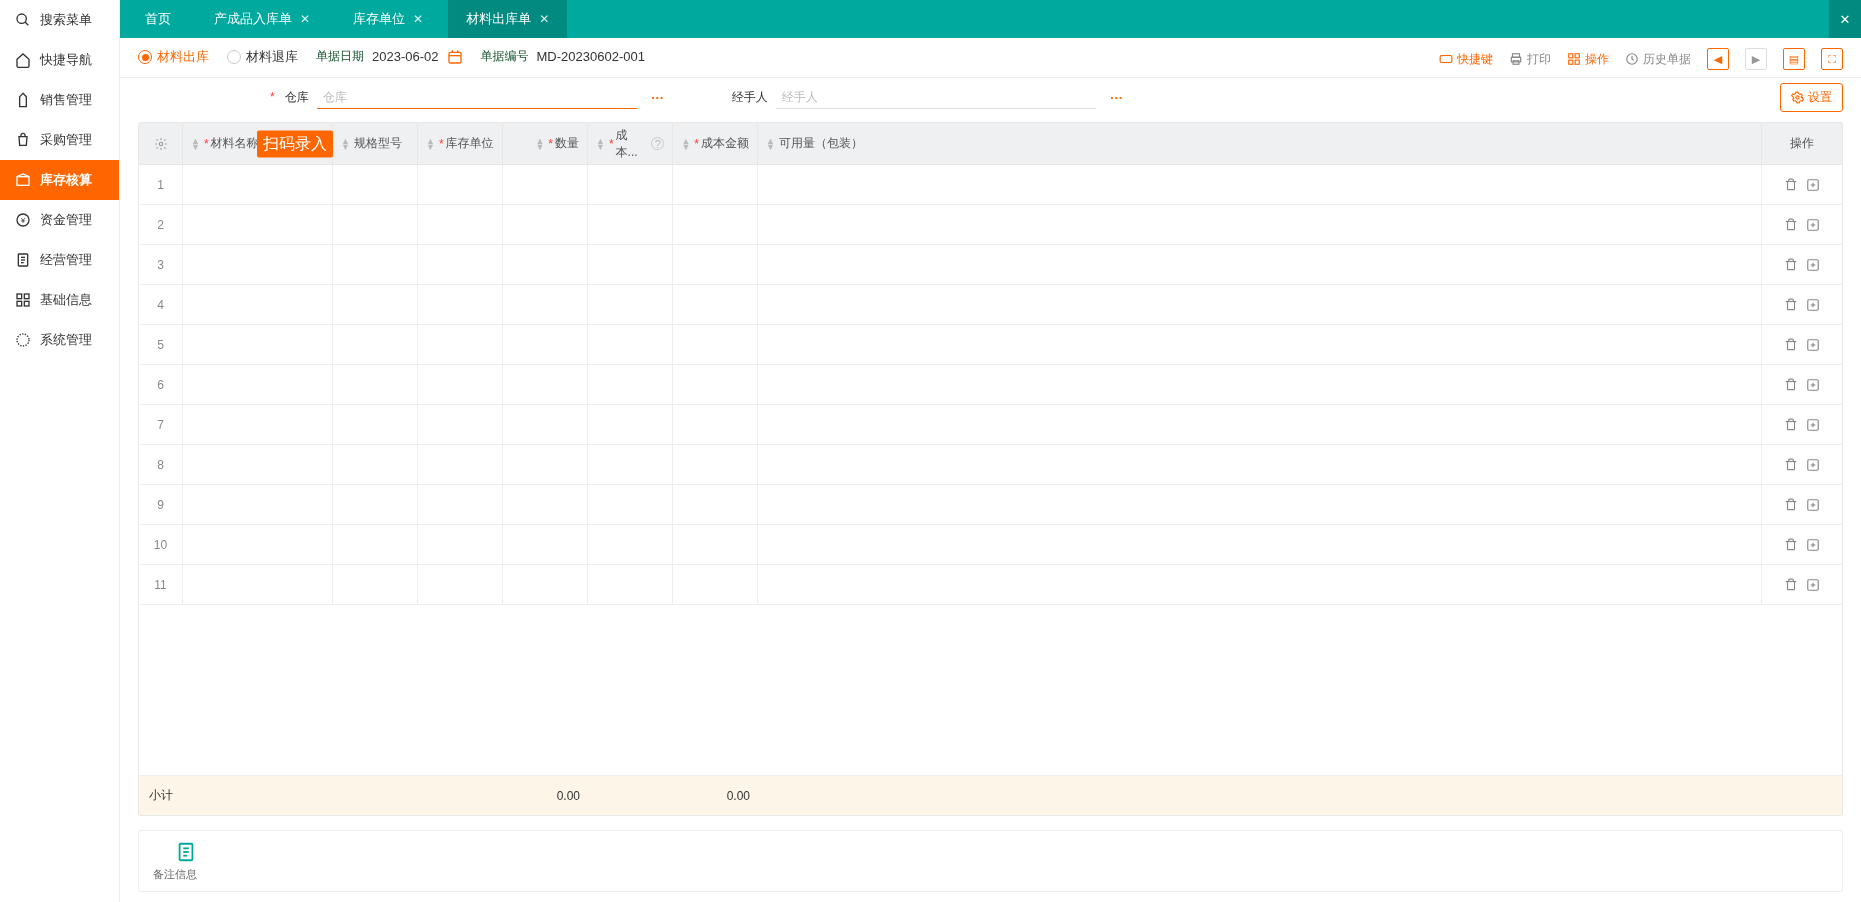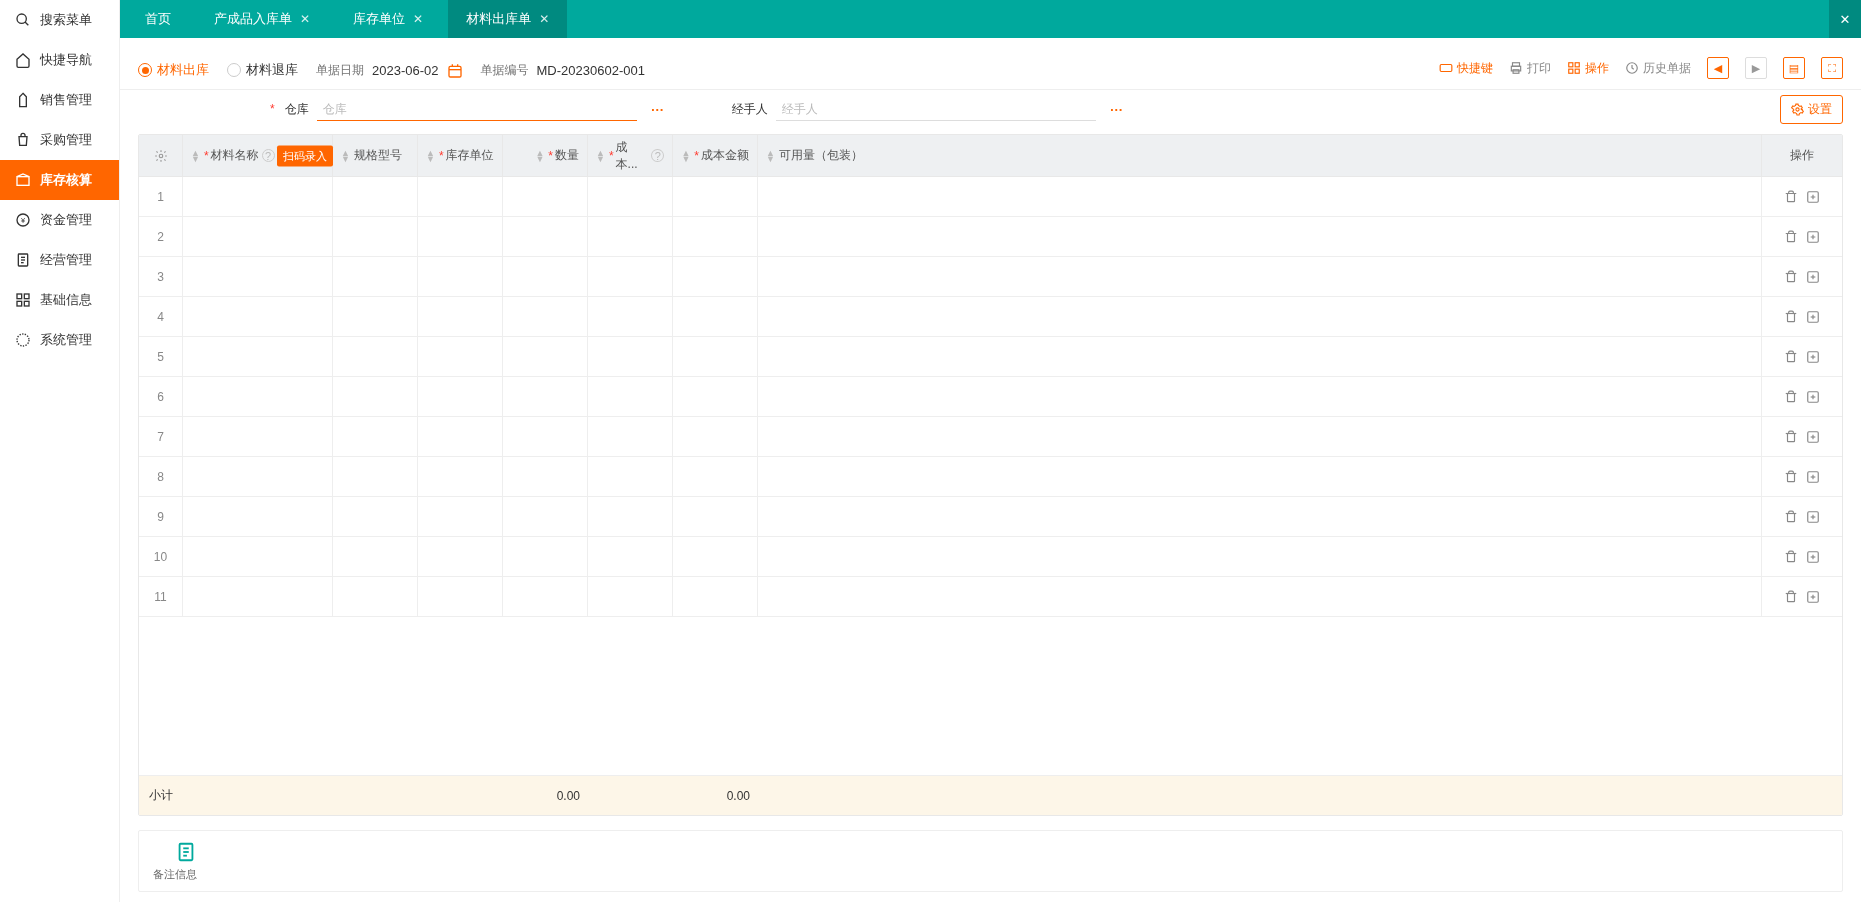--- a/index.html
+++ b/index.html
@@ -18,28 +18,28 @@
 .main { flex: 1; display: flex; flex-direction: column; overflow: hidden; }
 
 
 .top-tabs { background: #00a99d; display: flex; align-items: stretch; height: 38px; position: relative; }
 .top-tab { display: flex; align-items: center; padding: 0 18px; color: #fff; cursor: pointer; font-size: 13px; position: relative; margin-left: 7px; }
 .top-tab.active { background: #008a80; }
 .top-tab .close-x { margin-left: 8px; font-size: 12px; opacity: 0.85; }
 .top-tabs .close-all { position: absolute; right: 0; top: 0; width: 32px; height: 38px; background: #008a80; display: flex; align-items: center; justify-content: center; color: #fff; cursor: pointer; }
 
 
-.toolbar { display: flex; align-items: flex-end; padding: 10px 18px; border-bottom: 1px solid #eee; gap: 18px; height: 52px; }
+.toolbar { display: flex; align-items: flex-start; padding: 10px 18px; border-bottom: 1px solid #eee; gap: 18px; height: 40px; }
 .radio-group { display: flex; align-items: center; gap: 18px; }
 .radio-item { display: flex; align-items: center; gap: 5px; cursor: pointer; font-size: 13px; }
 .radio-dot { width: 14px; height: 14px; border-radius: 50%; border: 1px solid #ccc; display: inline-flex; align-items: center; justify-content: center; }
 .radio-item.active .radio-dot { border-color: #ff6600; }
 .radio-item.active .radio-dot::after { content: ''; width: 7px; height: 7px; border-radius: 50%; background: #ff6600; }
 .radio-item.active { color: #ff6600; }
-.field-label { color: #737373; font-size: 12px; }
+.field-label { color: #14532d; font-size: 12px; }
 .field-value { color: #333; font-size: 13px; }
 .date-field { display: flex; align-items: center; gap: 8px; }
 .cal-icon { color: #ff6600; }
 .toolbar-right { margin-left: auto; display: flex; align-items: center; gap: 16px; }
 .tb-link { color: #ff6600; font-size: 12px; cursor: pointer; display: flex; align-items: center; gap: 4px; }
 .tb-link.gray { color: #888; }
 .nav-btn { width: 22px; height: 22px; border: 1px solid #ddd; display: inline-flex; align-items: center; justify-content: center; color: #999; cursor: pointer; border-radius: 2px; font-size: 11px; }
 .nav-btn.orange { color: #ff6600; border-color: #ff6600; }
 
 
@@ -59,21 +59,21 @@
 .thead { display: flex; background: #eef0f2; border-bottom: 1px solid #e8e8e8; height: 42px; }
 .th { display: flex; align-items: center; padding: 0 8px; border-right: 1px solid #e8e8e8; font-size: 12px; color: #555; position: relative; }
 .th:last-child { border-right: none; }
 .th .sort { color: #bbb; font-size: 9px; display: flex; flex-direction: column; line-height: 6px; margin-right: 4px; cursor: pointer; }
 .th .req { color: #ff3b30; margin-right: 2px; }
 .th .help { color: #bbb; font-size: 11px; margin-left: 3px; border: 1px solid #ccc; border-radius: 50%; width: 13px; height: 13px; display: inline-flex; align-items: center; justify-content: center; }
 .th.right { justify-content: flex-end; }
 .th.center { justify-content: center; }
 .th-gear { width: 44px; justify-content: center; color: #999; cursor: pointer; }
 .th-name { width: 150px; }
-.scan-badge { position: absolute; right: -1px; top: 50%; transform: translateY(-50%); background: #ff6600; color: #fff; font-size: 11px; padding: 3px 6px; border-radius: 2px; cursor: pointer; }
+.scan-badge { position: absolute; right: -1px; top: 50%; transform: translateY(-50%); background: #ff6600; color: #fff; font-size: 16px; padding: 3px 6px; border-radius: 2px; cursor: pointer; }
 .th-spec { width: 85px; }
 .th-unit { width: 85px; }
 .th-qty { width: 85px; }
 .th-cost { width: 85px; }
 .th-amount { width: 85px; }
 .th-avail { flex: 1; }
 .th-action { width: 80px; text-align: center; }
 
 .tbody { flex: 1; overflow-y: auto; }
 .tr { display: flex; border-bottom: 1px solid #eee; height: 40px; }

